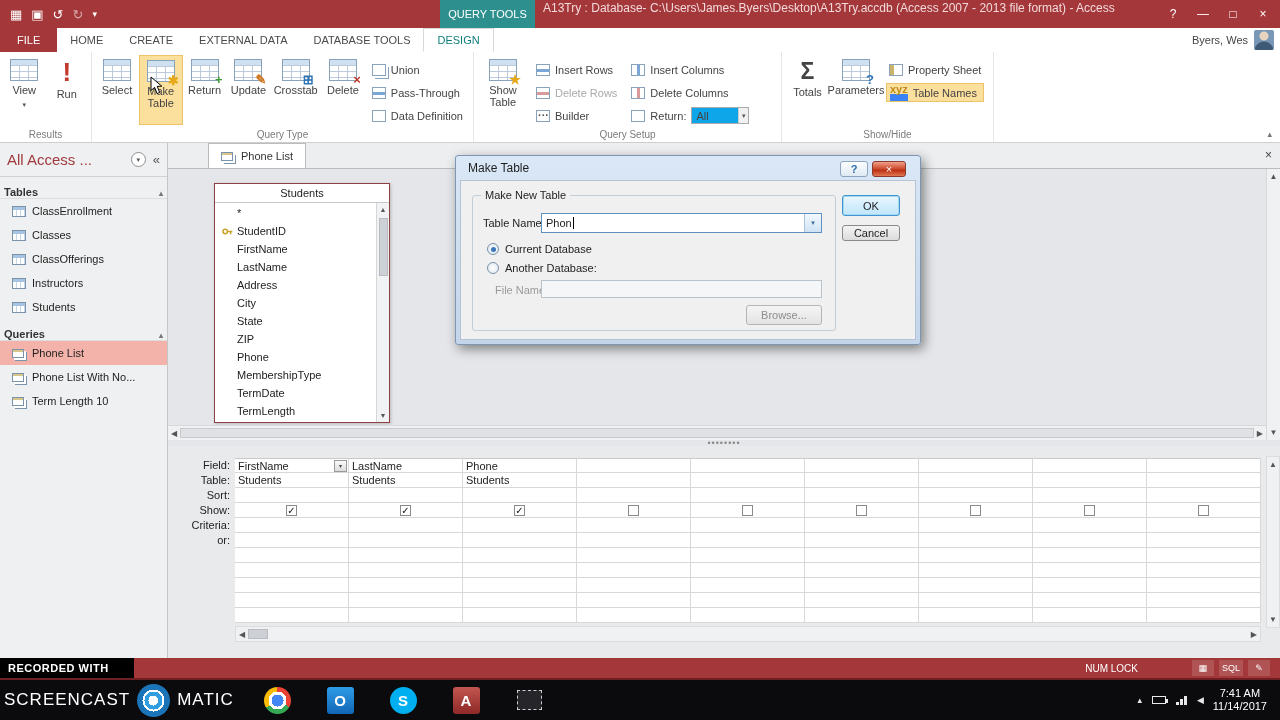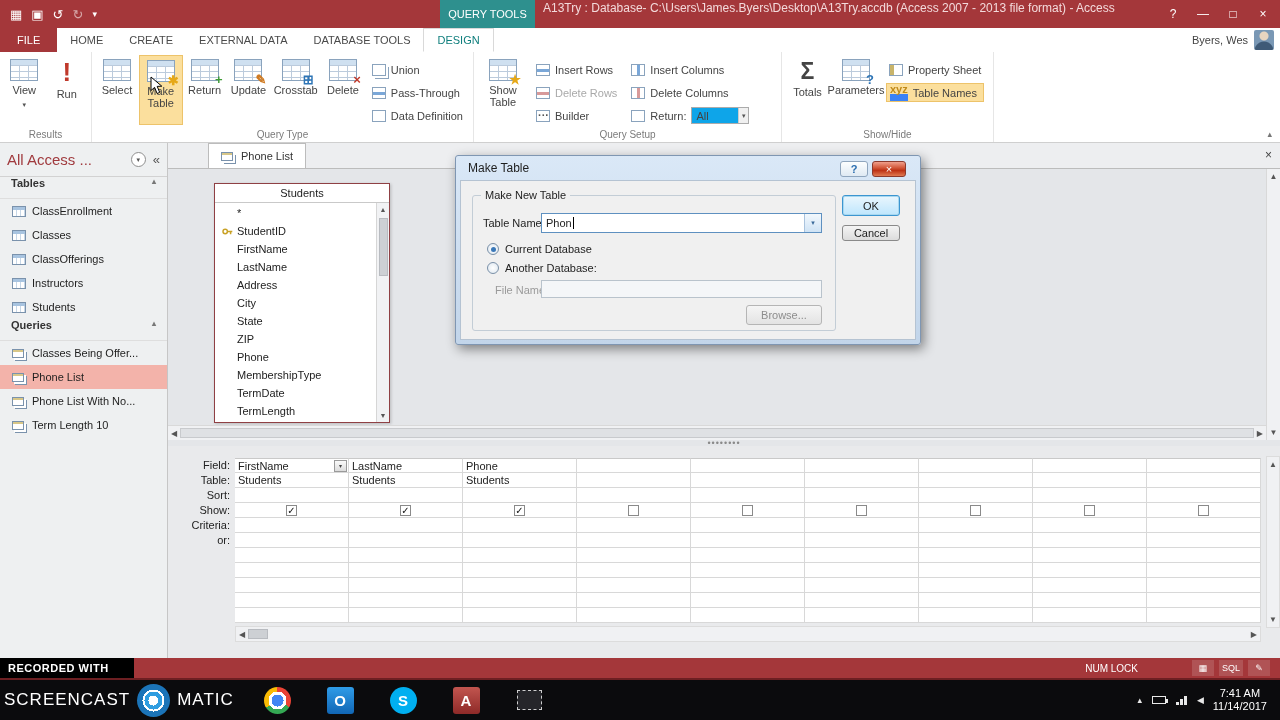--- a/index.html
+++ b/index.html
@@ -56,21 +56,21 @@
 .ret-box{display:inline-flex;align-items:center;border:1px solid #ababab;background:#0ea5e9;height:17px;width:58px;justify-content:space-between;padding-left:4px;}
 .ret-box .dd7{border-left:1px solid #ccc;height:100%;display:flex;align-items:center;padding:0 3px;background:#f0f0f0;}
 
 
 .mainrow{display:flex;height:515px;}
 .sidebar{width:168px;background:#eef0f1;border-right:1px solid #c6c6c6;display:flex;flex-direction:column;}
 .nav-header{height:34px;display:flex;align-items:center;padding:0 7px;border-bottom:1px solid #d2d2d2;}
 .nav-title{color:#a03a3e;font-size:15px;flex:1;white-space:nowrap;overflow:hidden;}
 .nav-dd{width:15px;height:15px;border:1px solid #8f8f8f;border-radius:50%;display:flex;align-items:center;justify-content:center;font-size:7px;color:#555;margin-right:7px;background:#fff;}
 .nav-collapse{font-size:13px;color:#555;}
-.nav-section{display:flex;align-items:flex-start;height:22px;padding:0 11px;border-bottom:1px solid #dedede;color:#333;font-weight:bold;font-size:11px;}
+.nav-section{display:flex;align-items:flex-end;height:22px;padding:0 4px;border-bottom:1px solid #dedede;color:#333;font-weight:bold;font-size:11px;}
 .nav-section .chev{margin-left:auto;color:#777;font-size:8px;}
 .nav-item{display:flex;align-items:center;gap:6px;height:24px;padding-left:12px;color:#1e1e1e;font-size:11px;}
 .nav-item.sel{background:#f3b3aa;}
 .mini-tbl{width:14px;height:11px;border:1px solid #7a92ac;background-color:#fff;background-image:linear-gradient(#a8c4e0 0 3px,rgba(0,0,0,0) 3px),repeating-linear-gradient(to right,rgba(0,0,0,0) 0 3px,#c7d7e7 3px 4px);flex:none;}
 .mini-q{width:12px;height:9px;border:1px solid #7a92ac;background:#fff;background-image:linear-gradient(#d8c788 0 2px,rgba(0,0,0,0) 2px);box-shadow:2px 2px 0 #fff,3px 3px 0 #7a92ac;flex:none;margin-right:2px;}
 
 
 .docarea{flex:1;position:relative;background:#e4e6e9;overflow:hidden;}
 .doctabs{height:26px;background:#edeef0;border-bottom:1px solid #bcbcbc;display:flex;align-items:flex-end;padding-left:40px;position:relative;}
 .doctab{height:25px;background:#fff;border:1px solid #bcbcbc;border-bottom:none;display:flex;align-items:center;gap:6px;padding:0 12px;font-size:11px;color:#333;}
@@ -358,24 +358,20 @@
         <span>Instructors</span>
       </div>
     <div class="nav-item">
         <span class="mini-tbl"></span>
         <span>Students</span>
       </div>
     <div class="nav-section">
       <span>Queries</span>
       <span class="chev">▴</span>
     </div>
-    <div class="nav-item">
-        <span class="mini-q"></span>
-        <span>Classes Being Offer...</span>
-      </div>
     <div class="nav-item sel">
         <span class="mini-q"></span>
         <span>Phone List</span>
       </div>
     <div class="nav-item">
         <span class="mini-q"></span>
         <span>Phone List With No...</span>
       </div>
     <div class="nav-item">
         <span class="mini-q"></span>

